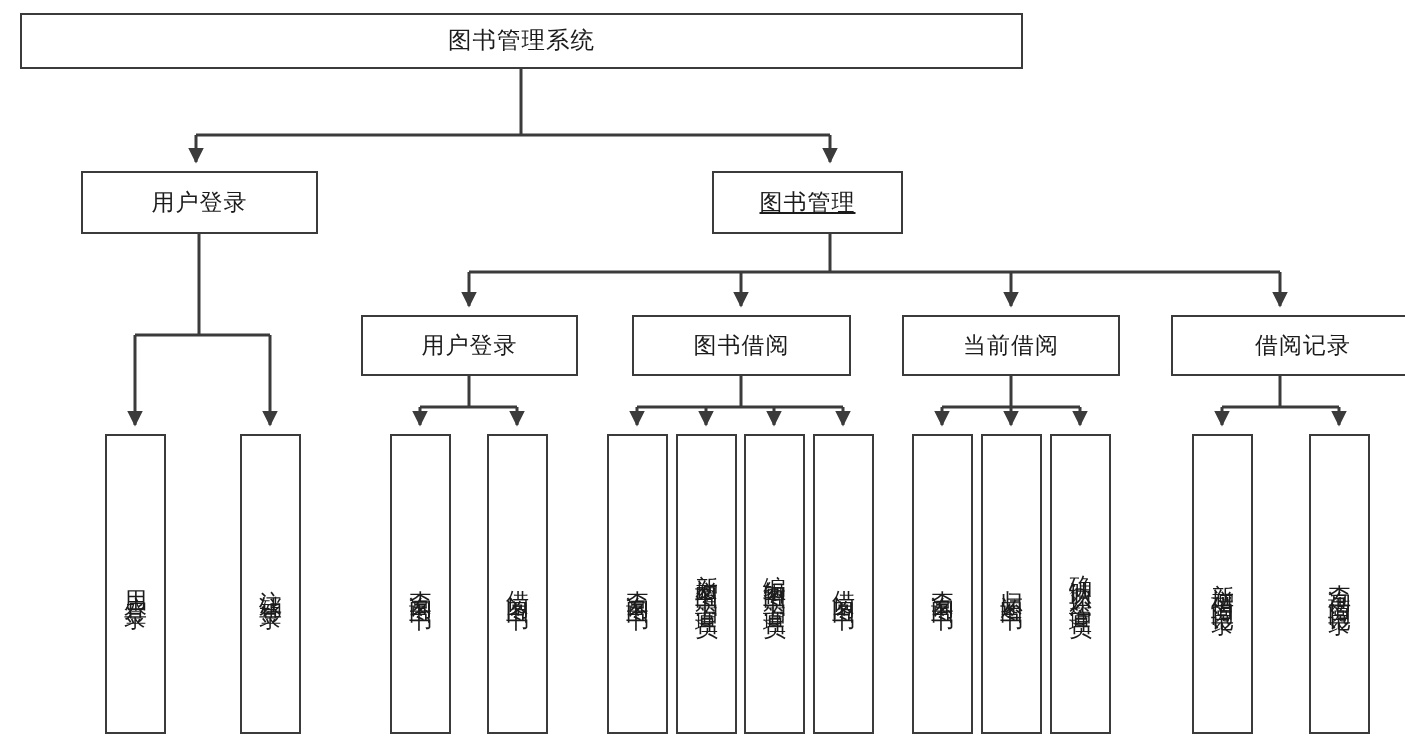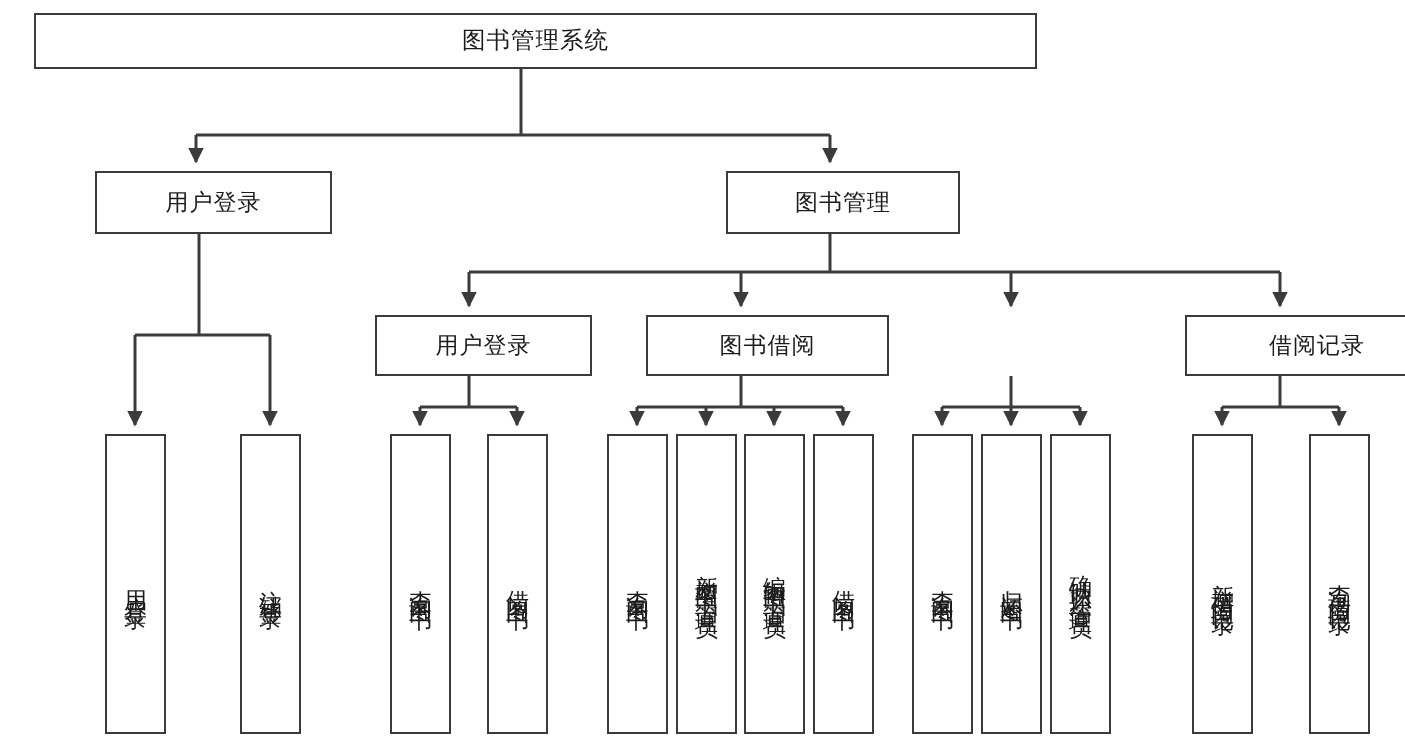--- a/index.html
+++ b/index.html
@@ -33,21 +33,20 @@
     display: flex;
     align-items: center;
     justify-content: center;
     text-align: center;
     z-index: 3;
   }
   .node.h {
     font-size: 23px;
     letter-spacing: 1px;
     line-height: 1.1;
-    margin-left: 14px;
   }
   .node.root {
     font-size: 23.5px;
   }
   .node.v {
     font-size: 23px;
     writing-mode: vertical-rl;
     text-orientation: upright;
     letter-spacing: 6px;
     line-height: 1.0;
@@ -125,29 +124,32 @@
     </g>
   </svg>
 
   <div class="node h root" style="left:20px; top:13px; width:1003px; height:56px;">
     <span>图书管理系统</span>
   </div>
 
   <div class="node h" style="left:81px; top:171px; width:237px; height:63px;">
     <span>用户登录</span>
   </div>
-  <div class="node h" style="left:712px; top:171px; width:234px; height:63px;">
+  <div class="node h" style="left:712px; top:171px; width:191px; height:63px;text-decoration:underline;">
     <span>图书管理</span>
   </div>
 
   <div class="node h" style="left:361px; top:315px; width:217px; height:61px;">
     <span>用户登录</span>
   </div>
-  <div class="node h" style="left:632px; top:315px; width:243px; height:61px;">
+  <div class="node h" style="left:632px; top:315px; width:219px; height:61px;">
     <span>图书借阅</span>
+  </div>
+  <div class="node h" style="left:902px; top:315px; width:218px; height:61px;">
+    <span>当前借阅</span>
   </div>
   <div class="node h" style="left:1171px; top:315px; width:264px; height:61px;">
     <span>借阅记录</span>
   </div>
 
   <div class="node v" style="left:105px; top:434px; width:61px; height:300px;">
     <span>用户登录</span>
   </div>
   <div class="node v" style="left:240px; top:434px; width:61px; height:300px;">
     <span>注销登录</span>

